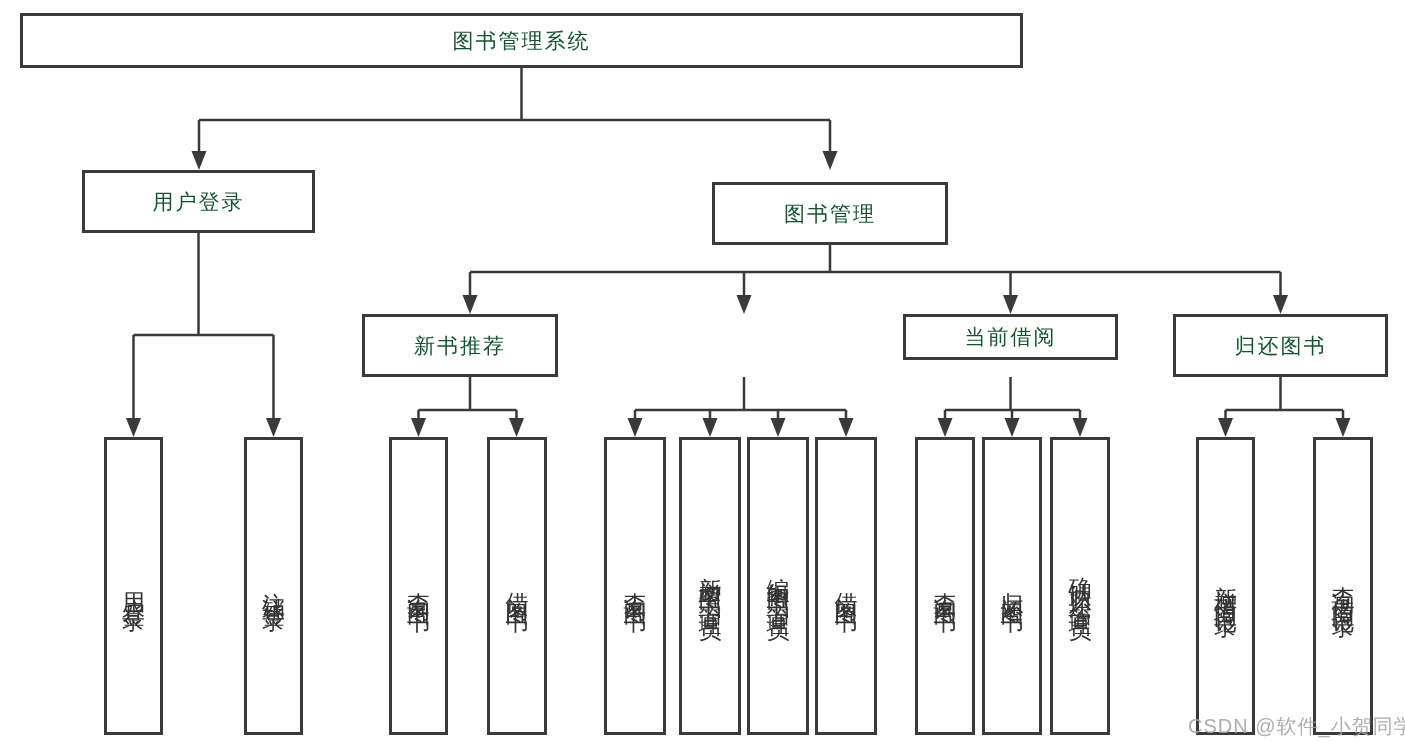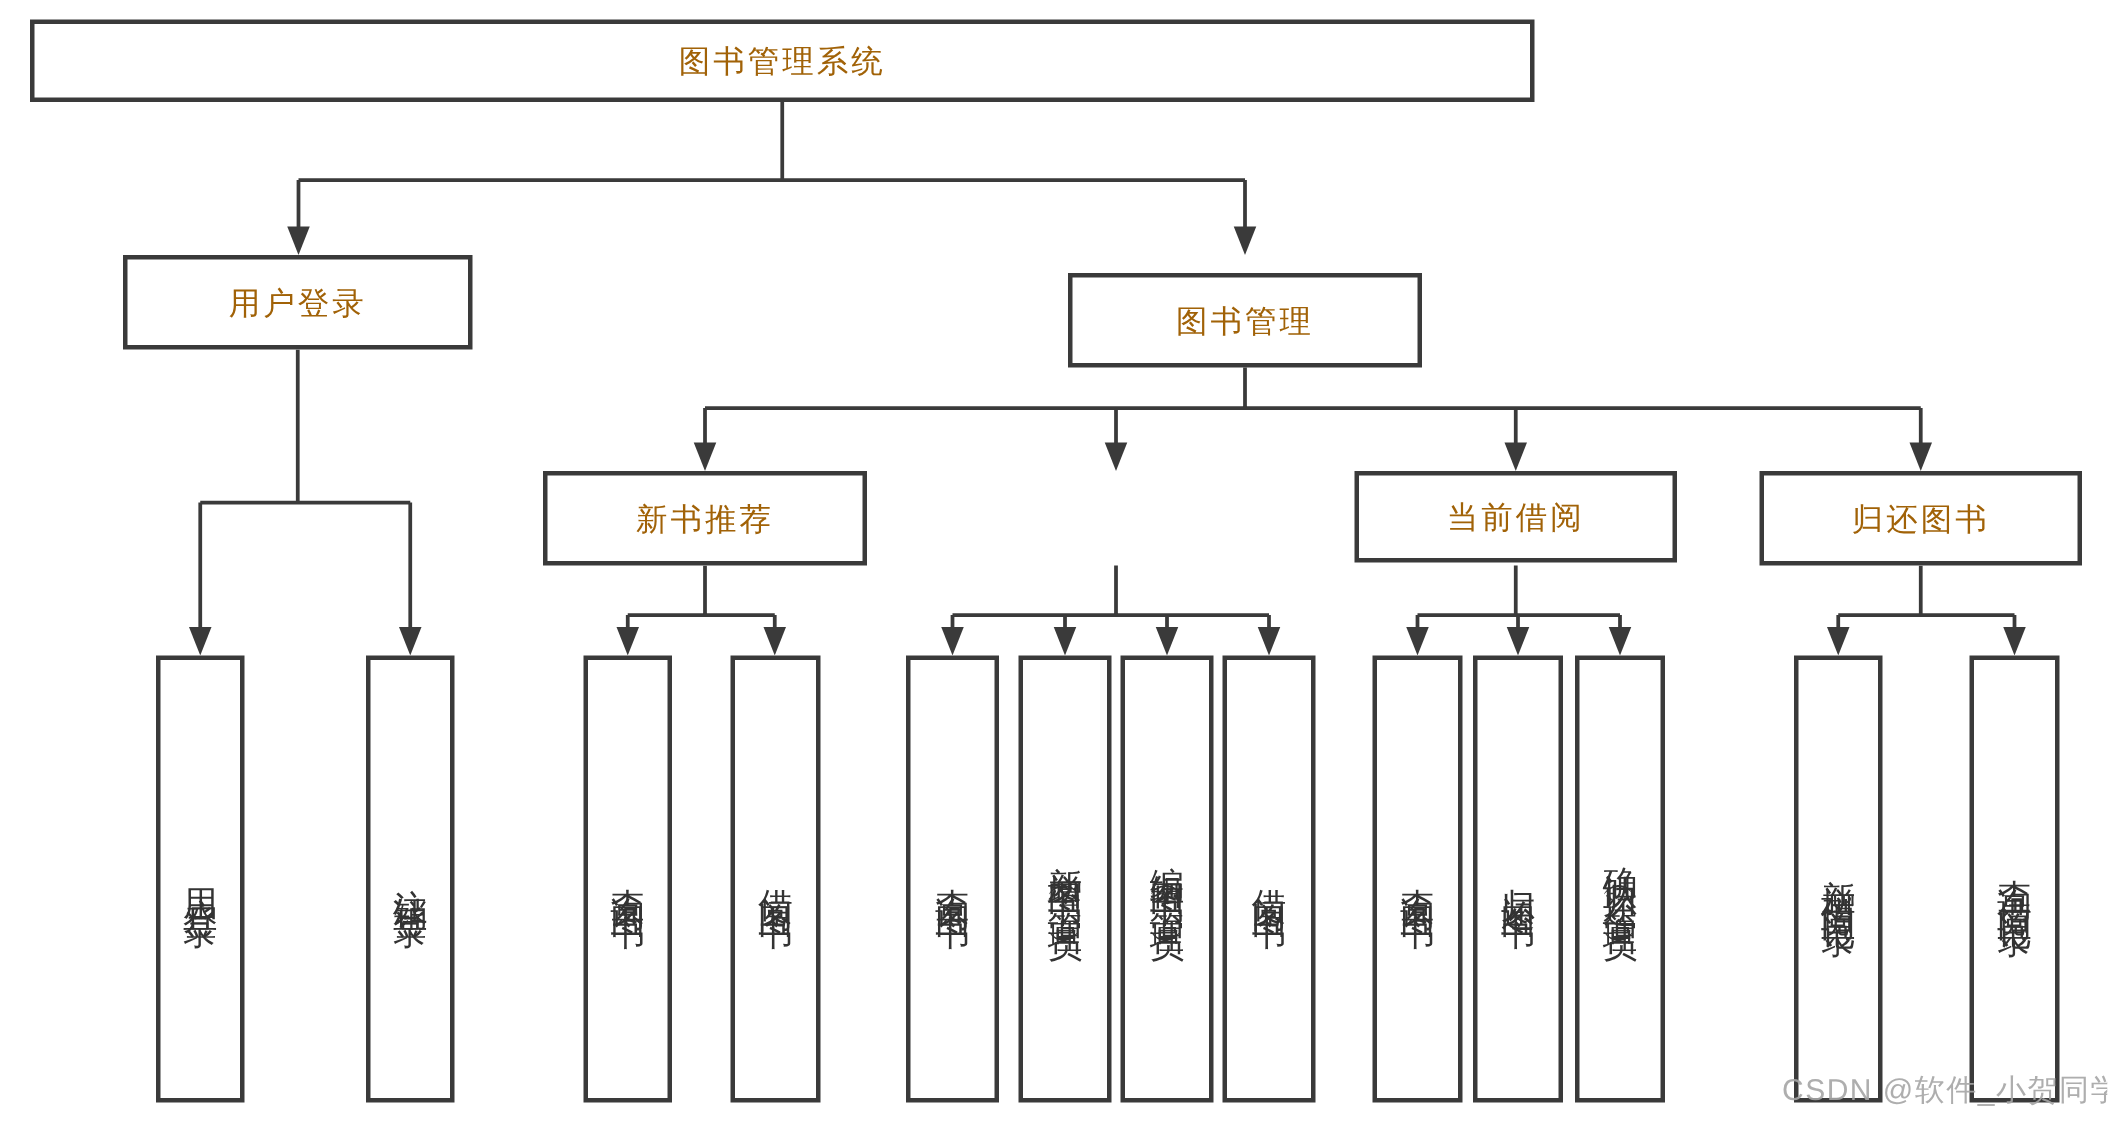--- a/index.html
+++ b/index.html
@@ -13,21 +13,21 @@
   #connectors{position:absolute;left:0;top:0;z-index:1;}
   .box{
     position:absolute;
     box-sizing:border-box;
     border:3px solid #3a3a3a;
     background:#ffffff;
     display:flex;align-items:center;justify-content:center;
     z-index:2;
   }
   .box .lbl{
-    color:#a16207;
+    color:#14532d;
     font-size:21px;
     letter-spacing:2px;
     white-space:nowrap;
   }
   .vbox{
     position:absolute;
     box-sizing:border-box;
     border:3px solid #3a3a3a;
     background:#ffffff;
     display:flex;align-items:center;justify-content:center;
@@ -92,24 +92,24 @@
     <span class="lbl">图书管理系统</span>
   </div>
 
   <div class="box" style="left:82px;top:170px;width:233px;height:63px">
     <span class="lbl">用户登录</span>
   </div>
   <div class="box" style="left:712px;top:182px;width:236px;height:63px">
     <span class="lbl">图书管理</span>
   </div>
 
-  <div class="box" style="left:362px;top:314px;width:216px;height:63px">
+  <div class="box" style="left:362px;top:314px;width:196px;height:63px">
     <span class="lbl">新书推荐</span>
   </div>
-  <div class="box" style="left:903px;top:314px;width:215px;height:61px">
+  <div class="box" style="left:903px;top:314px;width:215px;height:46px">
     <span class="lbl">当前借阅</span>
   </div>
   <div class="box" style="left:1173px;top:314px;width:215px;height:63px">
     <span class="lbl">归还图书</span>
   </div>
 
   <div class="vbox" style="left:104px;top:437px;width:59px;height:298px">
     <span class="vlbl">用户登录</span>
   </div>
   <div class="vbox" style="left:244px;top:437px;width:59px;height:298px">

